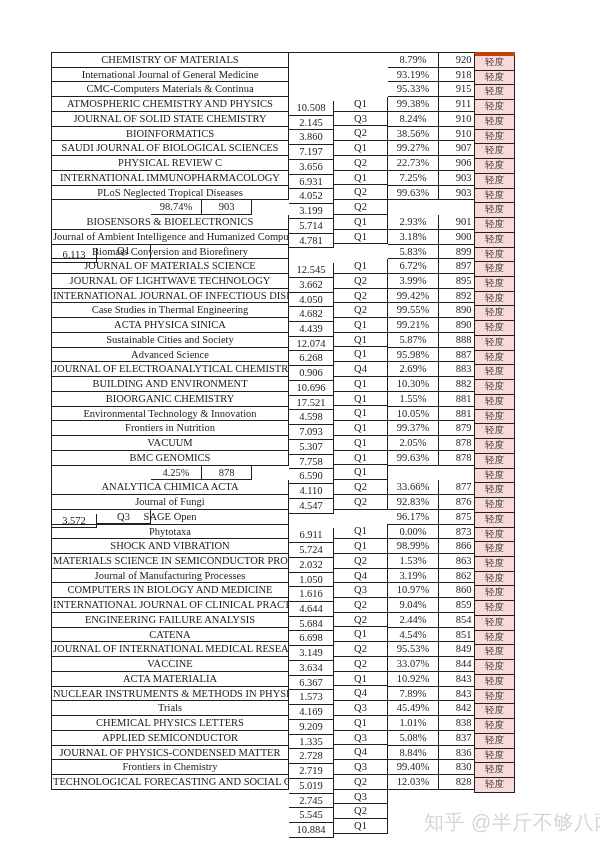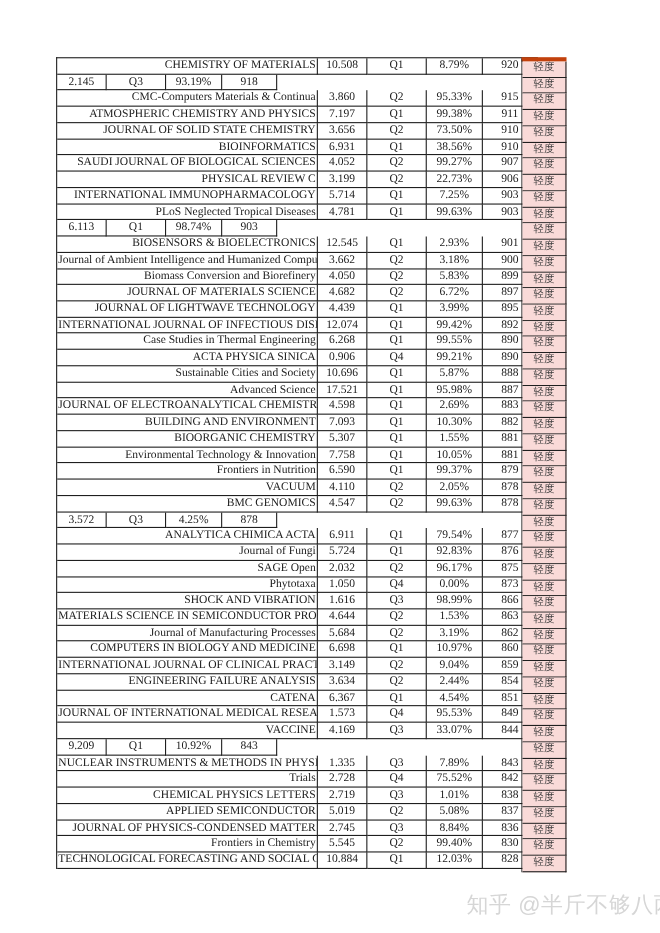--- a/index.html
+++ b/index.html
@@ -14,23 +14,23 @@
     position:absolute; left:51px; top:52px; width:438px;
     border-top:1px solid #1f1f1f; border-left:1px solid #1f1f1f;
   }
   .row { display:flex; height:14.74px; }
   .cell {
     height:100%;
     border-right:1px solid #1f1f1f; border-bottom:1px solid #1f1f1f;
     font-size:10.5px; line-height:13.2px;
     text-align:center; white-space:nowrap; overflow:hidden;
   }
-  .cell.name { width:237px; padding:0 1px;text-align:right; }
-  .cell.c-if { width:45px; }
-  .cell.c-q  { width:54px; }
+  .cell.name { width:237px; padding:0 1px; }
+  .cell.c-if { width:45px;margin-top:48px; }
+  .cell.c-q  { width:54px;margin-top:44px; }
   .cell.c-pct{ width:51px; }
   .cell.c-n  { width:50px; }
   .severity-col {
     position:absolute; left:474px; top:52px; width:41px;
     border-top:4px solid #c2410c; border-left:1px solid #1f1f1f;
   }
   .trow {
     height:14.74px;
     border-right:1px solid #1f1f1f; border-bottom:1px solid #1f1f1f;
     background:#f9dad8;
@@ -51,20 +51,21 @@
   <div class="main-table">
     <div>
         <div class="row">
           <div class="cell name">CHEMISTRY OF MATERIALS</div>
           <div class="cell c-if">10.508</div>
           <div class="cell c-q">Q1</div>
           <div class="cell c-pct">8.79%</div>
           <div class="cell c-n">920</div>
         </div>
         <div class="row">
+          <div class="cell name">International Journal of General Medicine</div>
           <div class="cell c-if">2.145</div>
           <div class="cell c-q">Q3</div>
           <div class="cell c-pct">93.19%</div>
           <div class="cell c-n">918</div>
         </div>
         <div class="row">
           <div class="cell name">CMC-Computers Materials &amp; Continua</div>
           <div class="cell c-if">3.860</div>
           <div class="cell c-q">Q2</div>
           <div class="cell c-pct">95.33%</div>
@@ -74,21 +75,21 @@
           <div class="cell name">ATMOSPHERIC CHEMISTRY AND PHYSICS</div>
           <div class="cell c-if">7.197</div>
           <div class="cell c-q">Q1</div>
           <div class="cell c-pct">99.38%</div>
           <div class="cell c-n">911</div>
         </div>
         <div class="row">
           <div class="cell name">JOURNAL OF SOLID STATE CHEMISTRY</div>
           <div class="cell c-if">3.656</div>
           <div class="cell c-q">Q2</div>
-          <div class="cell c-pct">73.50%</div>
+          <div class="cell c-pct">8.24%</div>
           <div class="cell c-n">910</div>
         </div>
         <div class="row">
           <div class="cell name">BIOINFORMATICS</div>
           <div class="cell c-if">6.931</div>
           <div class="cell c-q">Q1</div>
           <div class="cell c-pct">38.56%</div>
           <div class="cell c-n">910</div>
         </div>
         <div class="row">
@@ -247,21 +248,21 @@
         <div class="row">
           <div class="cell c-if">3.572</div>
           <div class="cell c-q">Q3</div>
           <div class="cell c-pct">4.25%</div>
           <div class="cell c-n">878</div>
         </div>
         <div class="row">
           <div class="cell name">ANALYTICA CHIMICA ACTA</div>
           <div class="cell c-if">6.911</div>
           <div class="cell c-q">Q1</div>
-          <div class="cell c-pct">79.54%</div>
+          <div class="cell c-pct">33.66%</div>
           <div class="cell c-n">877</div>
         </div>
         <div class="row">
           <div class="cell name">Journal of Fungi</div>
           <div class="cell c-if">5.724</div>
           <div class="cell c-q">Q1</div>
           <div class="cell c-pct">92.83%</div>
           <div class="cell c-n">876</div>
         </div>
         <div class="row">
@@ -335,37 +336,38 @@
           <div class="cell c-n">849</div>
         </div>
         <div class="row">
           <div class="cell name">VACCINE</div>
           <div class="cell c-if">4.169</div>
           <div class="cell c-q">Q3</div>
           <div class="cell c-pct">33.07%</div>
           <div class="cell c-n">844</div>
         </div>
         <div class="row">
+          <div class="cell name">ACTA MATERIALIA</div>
           <div class="cell c-if">9.209</div>
           <div class="cell c-q">Q1</div>
           <div class="cell c-pct">10.92%</div>
           <div class="cell c-n">843</div>
         </div>
         <div class="row">
           <div class="cell name">NUCLEAR INSTRUMENTS &amp; METHODS IN PHYSICS RESEARCH SECTION A-ACCELERATORS SPECTROMETERS DETECTORS AND ASSOCIATED EQUIPMENT</div>
           <div class="cell c-if">1.335</div>
           <div class="cell c-q">Q3</div>
           <div class="cell c-pct">7.89%</div>
           <div class="cell c-n">843</div>
         </div>
         <div class="row">
           <div class="cell name">Trials</div>
           <div class="cell c-if">2.728</div>
           <div class="cell c-q">Q4</div>
-          <div class="cell c-pct">75.52%</div>
+          <div class="cell c-pct">45.49%</div>
           <div class="cell c-n">842</div>
         </div>
         <div class="row">
           <div class="cell name">CHEMICAL PHYSICS LETTERS</div>
           <div class="cell c-if">2.719</div>
           <div class="cell c-q">Q3</div>
           <div class="cell c-pct">1.01%</div>
           <div class="cell c-n">838</div>
         </div>
         <div class="row">

